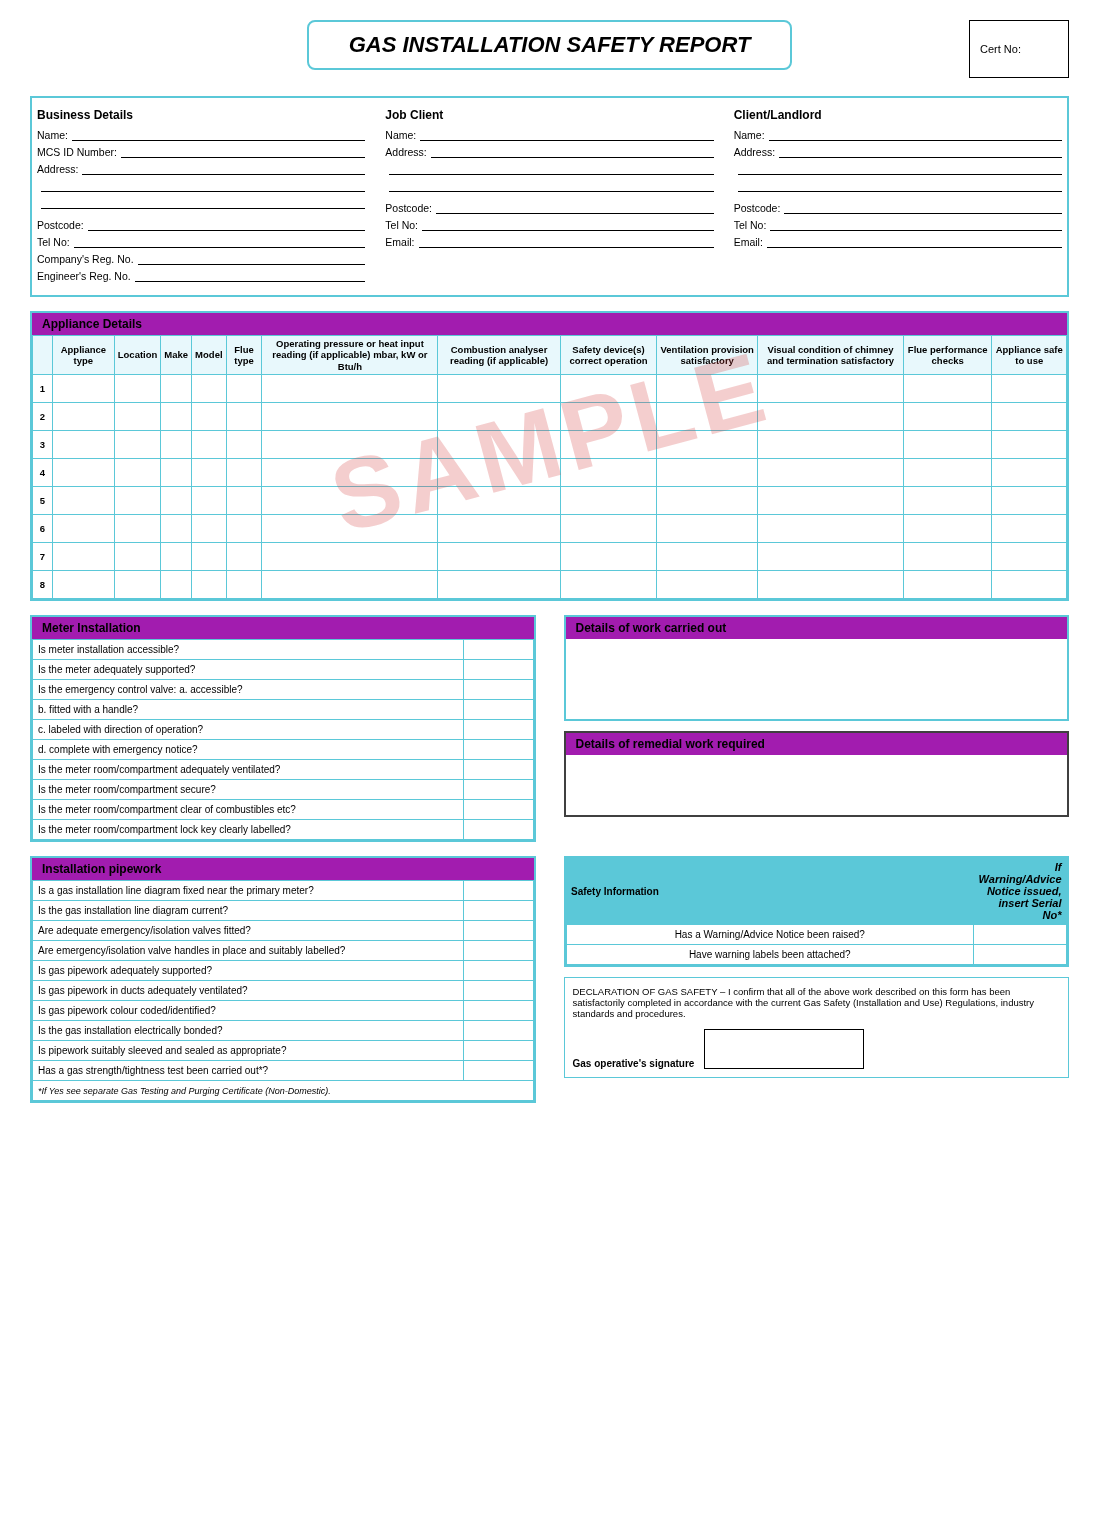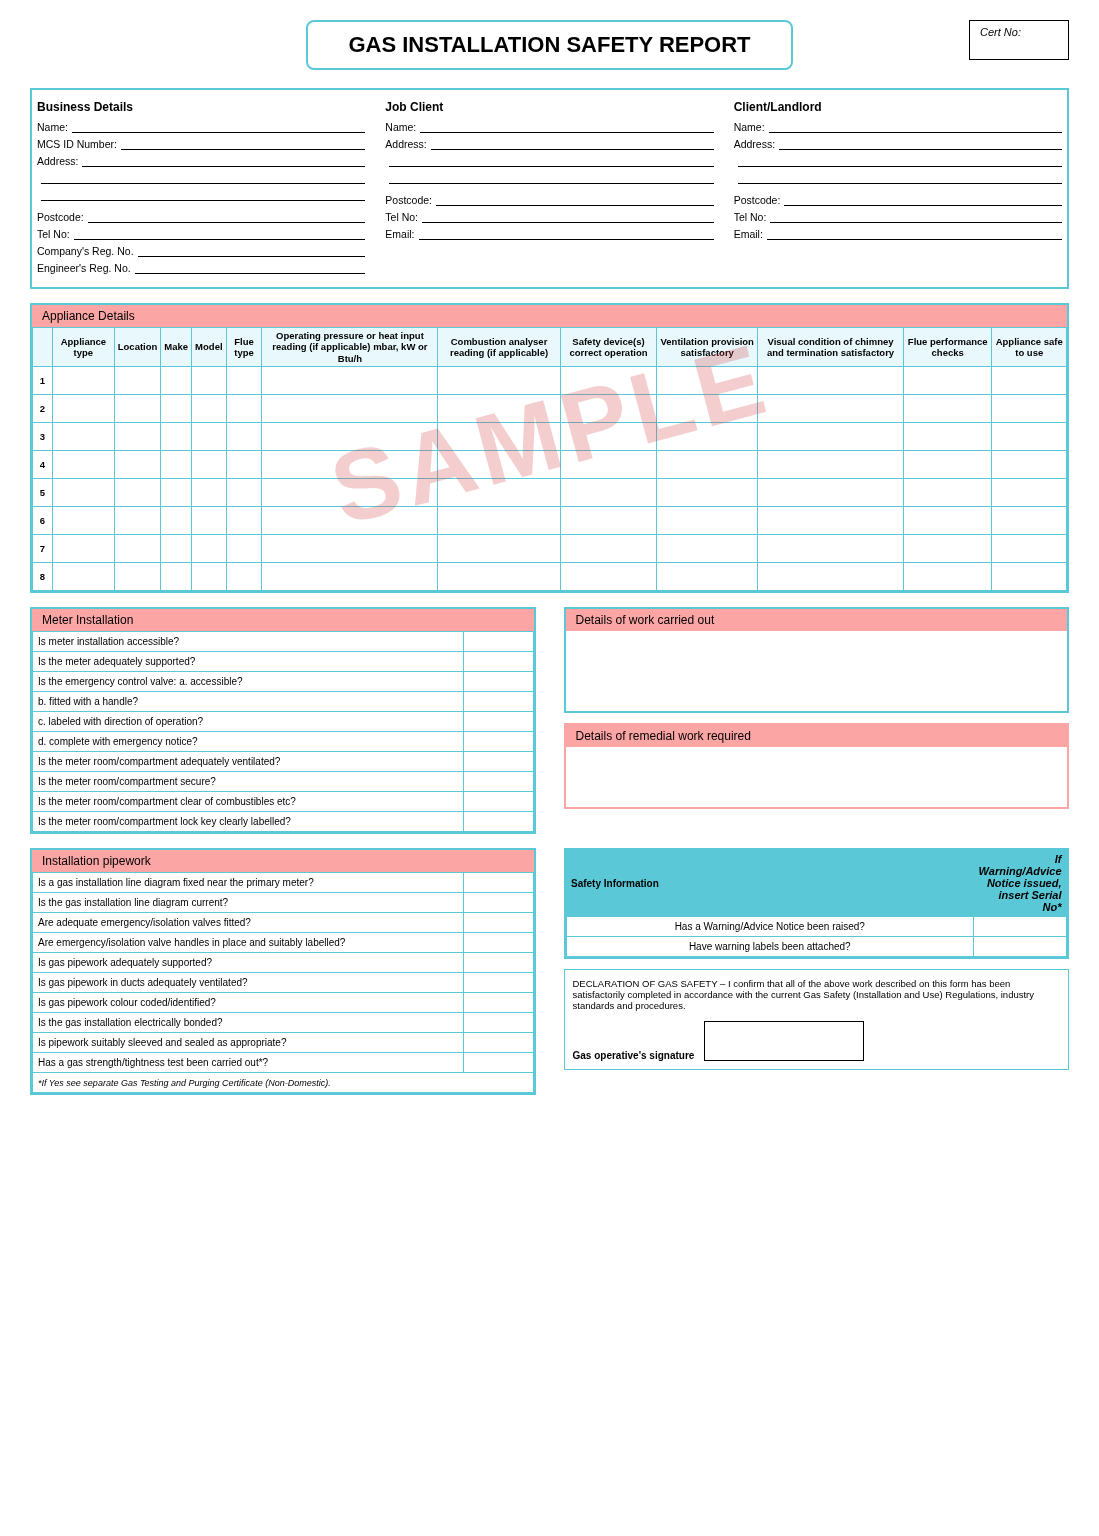--- a/index.html
+++ b/index.html
@@ -18,25 +18,24 @@
       padding: 10px 40px;
       text-align: center;
       margin: 0 auto;
     }
     .title-main {
       font-size: 22px;
       font-weight: bold;
     }
     .cert-box {
       border: 1px solid #000;
-      padding: 5px 10px;
+      padding: 22px 10px;
       font-size: 11px;
       min-width: 100px;
       min-height: 40px;
-      font-style: italic;
     }
     .section-gap { margin-bottom: 14px; }
 
     
     .details-section {
       border: 2px solid #5bc8d8;
       padding: 10px 0;
       margin-bottom: 14px;
       display: grid;
       grid-template-columns: 1fr 1fr 1fr;
@@ -63,23 +62,23 @@
     }
 
     
     .appliance-section {
       border: 2px solid #5bc8d8;
       margin-bottom: 14px;
       position: relative;
       overflow: hidden;
     }
     .section-header {
-      background: #fca5a5;
+      background: #a21caf;
       color: #000;
-      font-weight: normal;
+      font-weight: bold;
       padding: 4px 10px;
       font-size: 12px;
     }
     .appliance-table {
       width: 100%;
       border-collapse: collapse;
       font-size: 9.5px;
     }
     .appliance-table th, .appliance-table td {
       border: 1px solid #5bc8d8;
@@ -139,21 +138,21 @@
       border-left: 1px solid #5bc8d8;
     }
     .work-carried-box {
       border: 2px solid #5bc8d8;
       min-height: 100px;
     }
     .work-carried-content {
       min-height: 80px;
     }
     .remedial-box {
-      border: 2px solid #fca5a5;
+      border: 2px solid #404040;
       min-height: 80px;
       margin-top: 10px;
     }
     .safety-right {
       display: flex;
       flex-direction: column;
       gap: 10px;
     }
     .safety-table {
       width: 100%;
@@ -206,20 +205,21 @@
     .header-wrapper {
       display: flex;
       justify-content: space-between;
       align-items: flex-start;
       margin-bottom: 18px;
     }
     .header-center {
       flex: 1;
       display: flex;
       justify-content: center;
+      font-style: italic;
     }
   </style>
 </head>
 <body>
 
 <div class="header-wrapper">
   <div style="width:100px;"></div>
   <div class="header-center">
     <div class="title-box">
       <div class="title-main">GAS INSTALLATION SAFETY REPORT</div>

